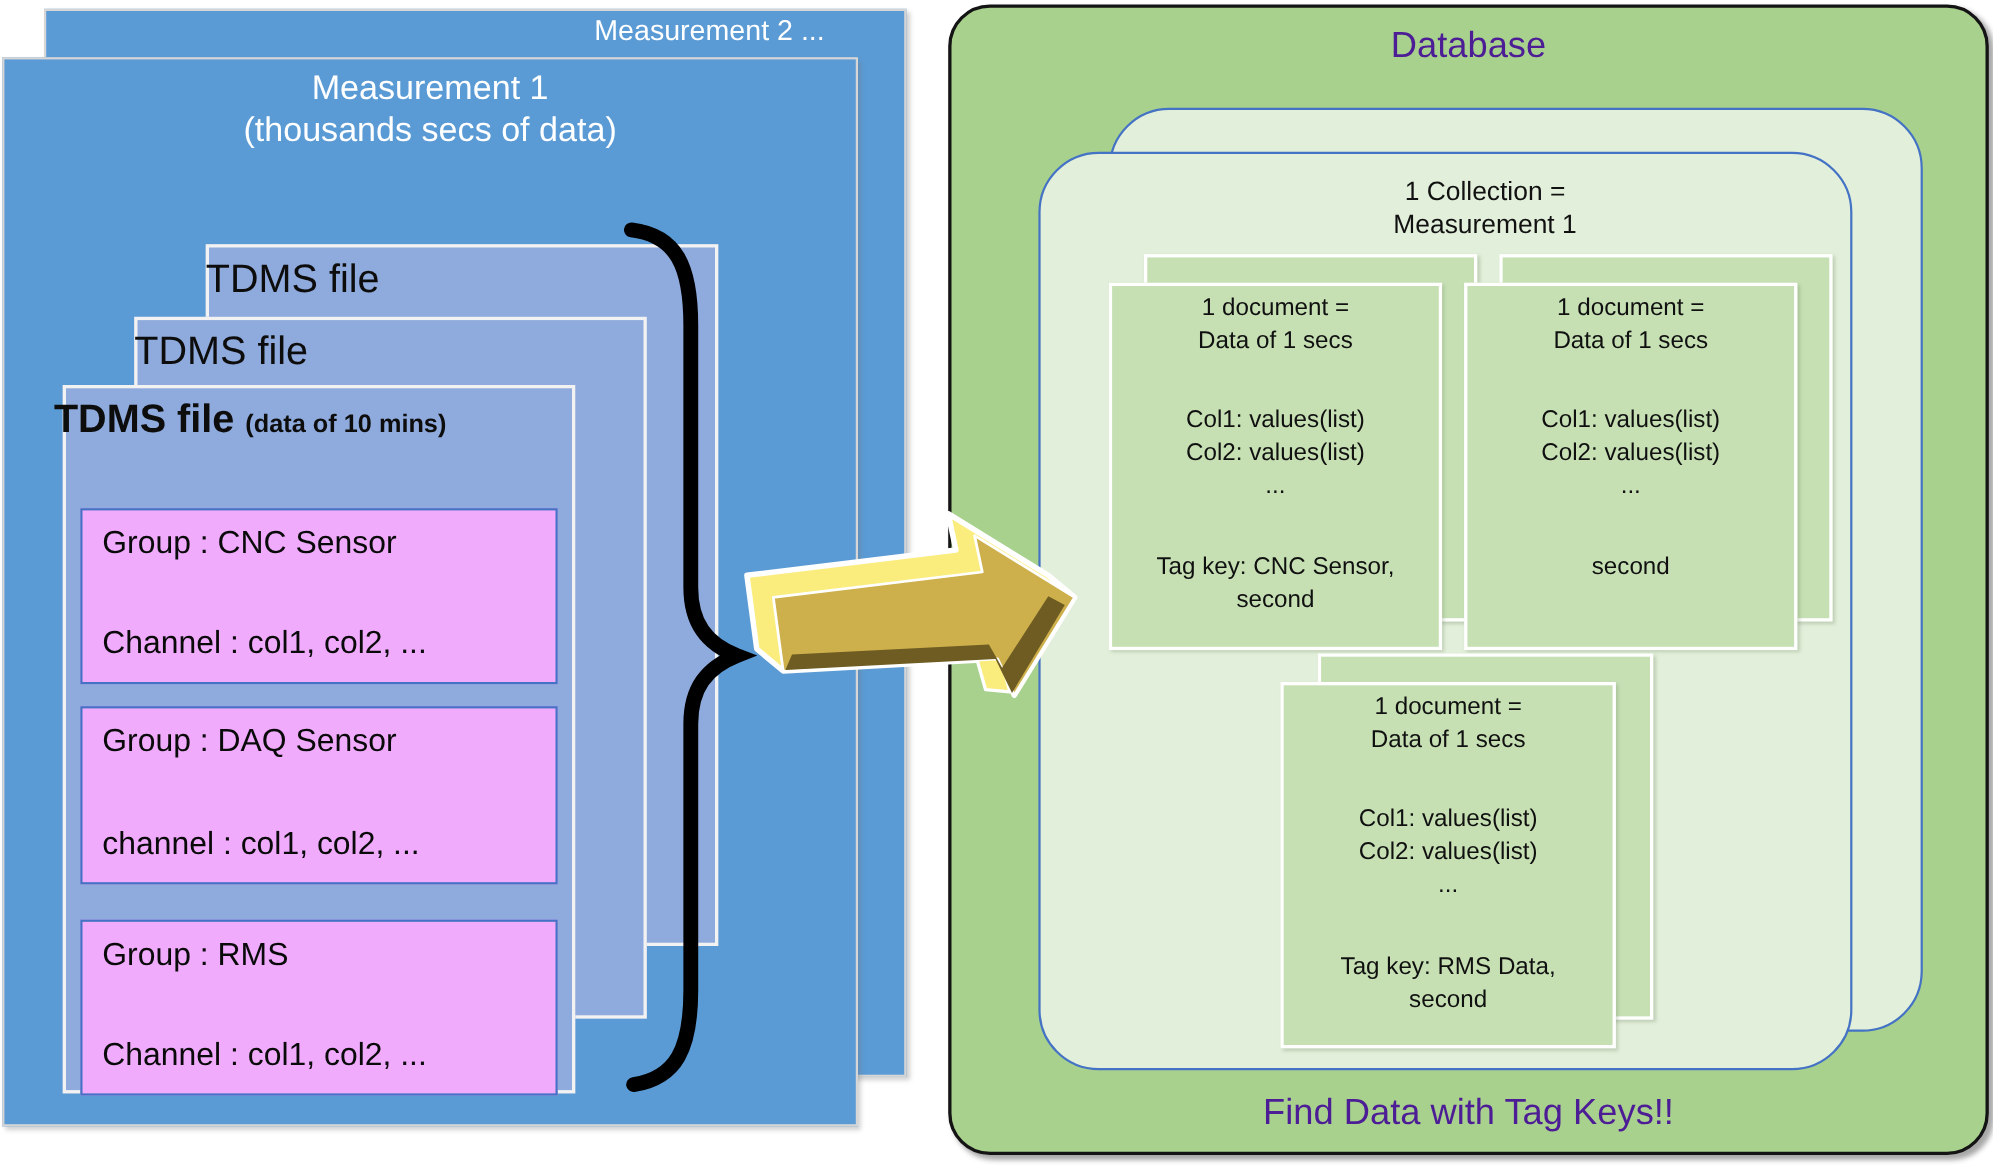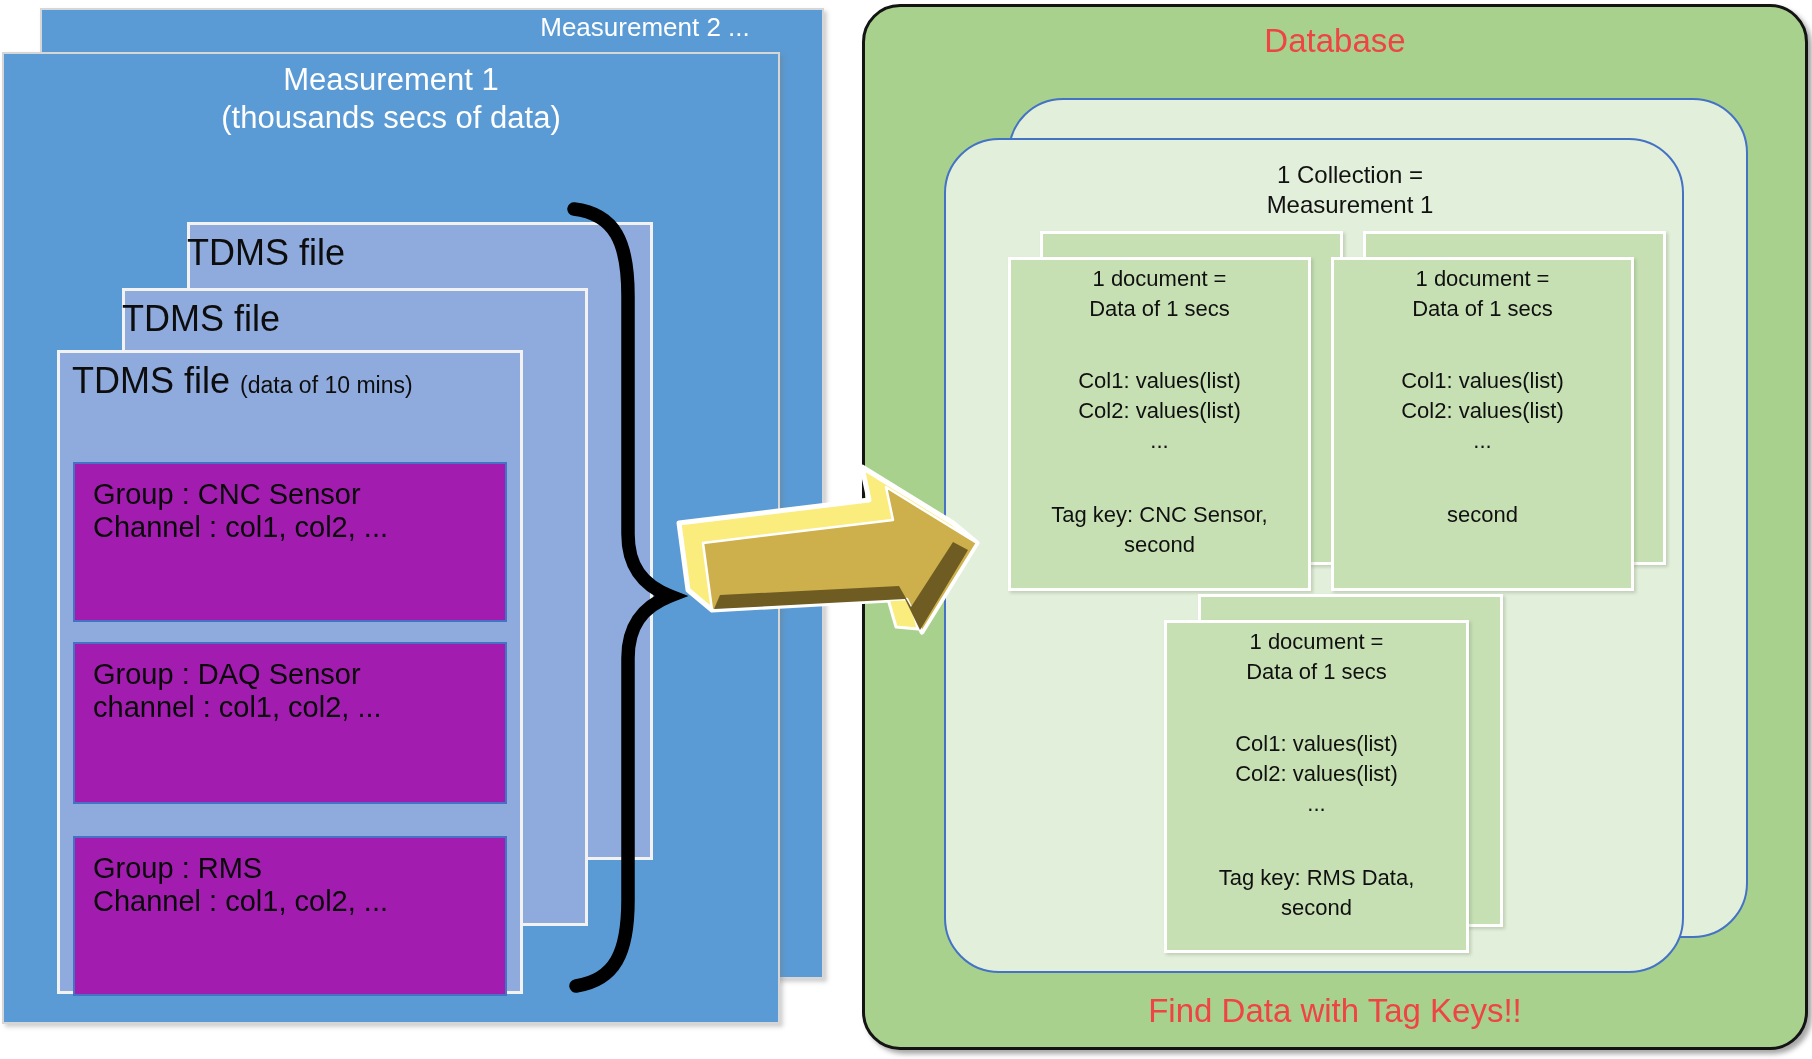--- a/index.html
+++ b/index.html
@@ -6,33 +6,33 @@
   #canvas{
     position:relative;width:1812px;height:1059px;overflow:hidden;
     font-family:"Liberation Sans", sans-serif;color:#111;background:#ffffff;
   }
   .abs{position:absolute;}
   
   .blue-panel{background:#5b9bd5;border:2px solid #d6d6d6;box-shadow:3px 3px 4px rgba(120,120,120,.35);box-sizing:border-box;}
   .tdms-box{background:#8faadc;border:3px solid #f2f2f2;box-sizing:border-box;}
   .tdms-title{color:#0d0d0d;font-size:36px;}
   .tdms-note{font-size:23px;}
-  .group-box{background:#a21caf;border:2px solid #4472c4;box-sizing:border-box;
-    display:flex;flex-direction:column;
+  .group-box{background:#f0abfc;border:2px solid #4472c4;box-sizing:border-box;
+    display:flex;flex-direction:column;justify-content:space-between;
     padding:14px 18px 18px 18px;font-size:29px;color:#0a0a0a;}
   .white-txt{color:#fff;text-align:center;}
   
   .green-panel{background:#a9d18e;border:3px solid #141414;border-radius:38px;
     box-shadow:4px 4px 5px rgba(60,60,60,.45);box-sizing:border-box;}
   .coll-box{background:#e2efda;border:2px solid #4472c4;border-radius:55px;box-sizing:border-box;}
   .doc-box{background:#c6e0b4;border:3px solid #ffffff;box-sizing:border-box;box-shadow:2px 2px 3px rgba(90,110,80,.25);}
   .doc-text{padding-top:4px;text-align:center;font-size:22px;line-height:30px;color:#101010;}
   .doc-cols{margin-top:42px;}
   .doc-tag{margin-top:44px;}
-  .big-label{font-size:33px;text-align:center;color:#ef4444;}
+  .big-label{font-size:33px;text-align:center;color:#4c1d95;}
   svg{display:block;}
 </style>
 </head>
 <body>
 
 <div id="canvas">
 
   <div class="abs blue-panel" style="left:40px;top:8px;width:784px;height:971px;"></div>
   <div class="abs white-txt" style="left:460px;top:12px;width:370px;font-size:26px;">Measurement 2 ...</div>
 
@@ -40,21 +40,21 @@
   <div class="abs white-txt" style="left:2px;top:62px;width:778px;font-size:31px;">Measurement 1</div>
   <div class="abs white-txt" style="left:2px;top:100px;width:778px;font-size:31px;">(thousands secs of data)</div>
 
   <div class="abs tdms-box" style="left:187px;top:222px;width:466px;height:638px;"></div>
   <div class="abs tdms-title" style="left:187px;top:232px;width:466px;">TDMS file</div>
 
   <div class="abs tdms-box" style="left:122px;top:288px;width:466px;height:638px;"></div>
   <div class="abs tdms-title" style="left:122px;top:298px;width:466px;">TDMS file</div>
 
   <div class="abs tdms-box" style="left:57px;top:350px;width:466px;height:644px;"></div>
-  <div class="abs tdms-title" style="left:72px;top:360px;width:466px;">
+  <div class="abs tdms-title" style="left:49px;top:360px;width:466px;font-weight:bold;">
     <span>TDMS file</span>
     <span class="tdms-note">(data of 10 mins)</span>
   </div>
 
   <div class="abs group-box" style="left:73px;top:462px;width:434px;height:160px;">
     <div>Group : CNC Sensor</div>
     <div>Channel : col1, col2, ...</div>
   </div>
   <div class="abs group-box" style="left:73px;top:642px;width:434px;height:162px;">
     <div>Group : DAQ Sensor</div>

